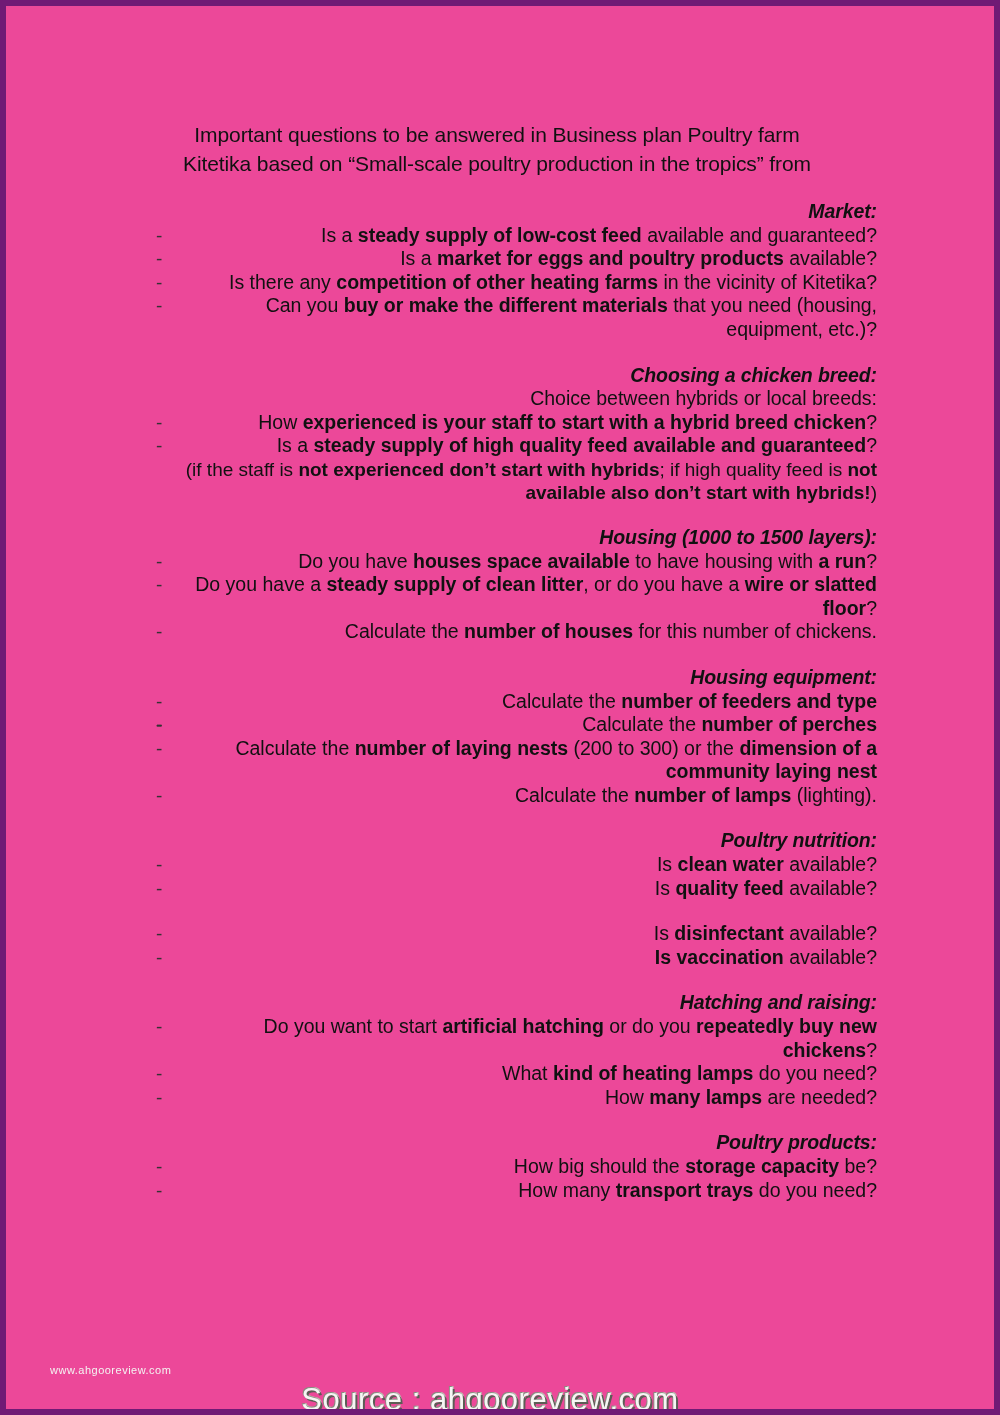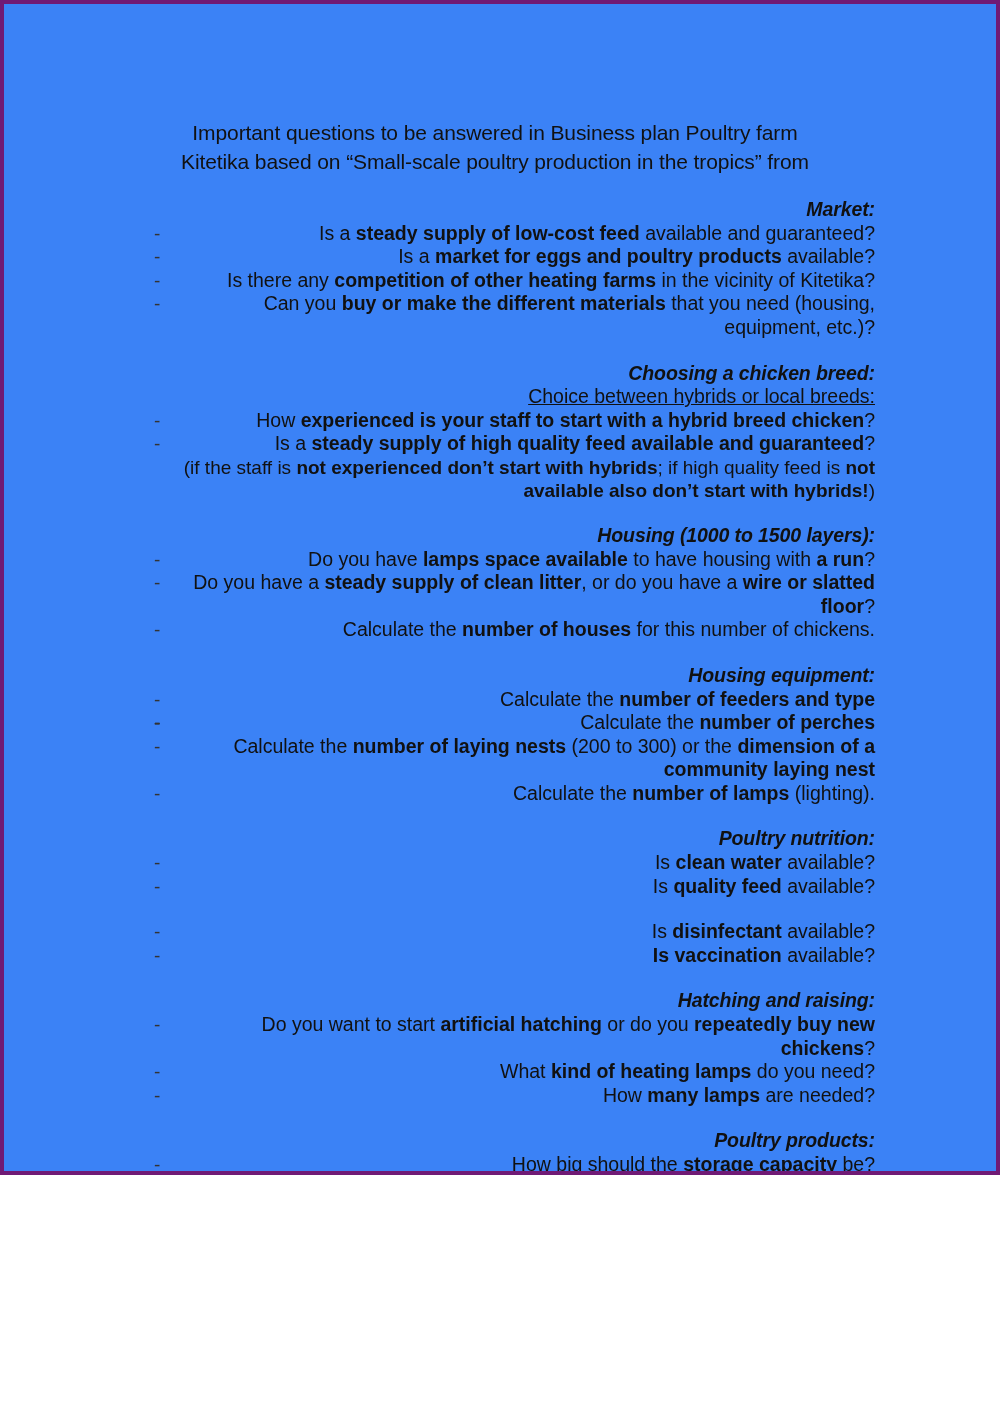--- a/index.html
+++ b/index.html
@@ -4,23 +4,23 @@
 <style>
   * { margin:0; padding:0; box-sizing:border-box; }
   html,body { width:1000px; height:1415px; }
   body {
     background:#ffffff;
     font-family:"Liberation Sans", sans-serif;
     -webkit-font-smoothing:antialiased;
   }
   .page-frame {
     position:relative;
-    width:1000px; height:1175px;
-    background:#3b82f6;
-    border:4px solid #701a75;
+    width:1000px; height:1415px;
+    background:#ec4899;
+    border:6px solid #701a75;
     overflow:hidden;
   }
   .doc-body {
     position:absolute;
     left:111px; top:0; width:760px;
     color:#111111;
     font-size:19.5px;
     line-height:23.6px;
   }
   .doc-title {
@@ -37,21 +37,20 @@
     font-weight:bold;
     font-style:italic;
     font-size:19.5px;
     line-height:23.6px;
     color:#111;
     letter-spacing:-0.1px;
   }
   .section-lead {
     font-size:19.5px;
     line-height:23.6px;
-    text-decoration:underline;
   }
   .section-note {
     font-size:19px;
     line-height:23px;
   }
   ul.bullets { list-style:none; margin:0; padding:0; }
   ul.bullets > li {
     position:relative;
     padding-left:67px;
     line-height:23.6px;
@@ -118,21 +117,21 @@
           <div class="section-lead">Choice between hybrids or local breeds:</div>
           <ul class="bullets">
             <li><span class="dash">-</span><span>How <b>experienced is your staff to start with a hybrid breed chicken</b>?</span></li>
             <li><span class="dash">-</span><span>Is a <b>steady supply of high quality feed available and guaranteed</b>?</span></li>
           </ul>
           <div class="section-note">(if the staff is <b>not experienced don’t start with hybrids</b>; if high quality feed is <b>not available also don’t start with hybrids!</b>)</div>
         </div>
         <div class="section">
           <div class="section-heading">Housing (1000 to 1500 layers):</div>
           <ul class="bullets">
-            <li><span class="dash">-</span><span>Do you have <b>lamps space available</b> to have housing with <b>a run</b>?</span></li>
+            <li><span class="dash">-</span><span>Do you have <b>houses space available</b> to have housing with <b>a run</b>?</span></li>
             <li><span class="dash">-</span><span>Do you have a <b>steady supply of clean litter</b>, or do you have a <b>wire or slatted floor</b>?</span></li>
             <li><span class="dash">-</span><span>Calculate the <b>number of houses</b> for this number of chickens.</span></li>
           </ul>
         </div>
         <div class="section">
           <div class="section-heading">Housing equipment:</div>
           <ul class="bullets">
             <li><span class="dash">-</span><span>Calculate the <b>number of feeders and type</b></span></li>
             <li><span class="dash">-</span></li>
             <li><span class="dash">-</span></li>

